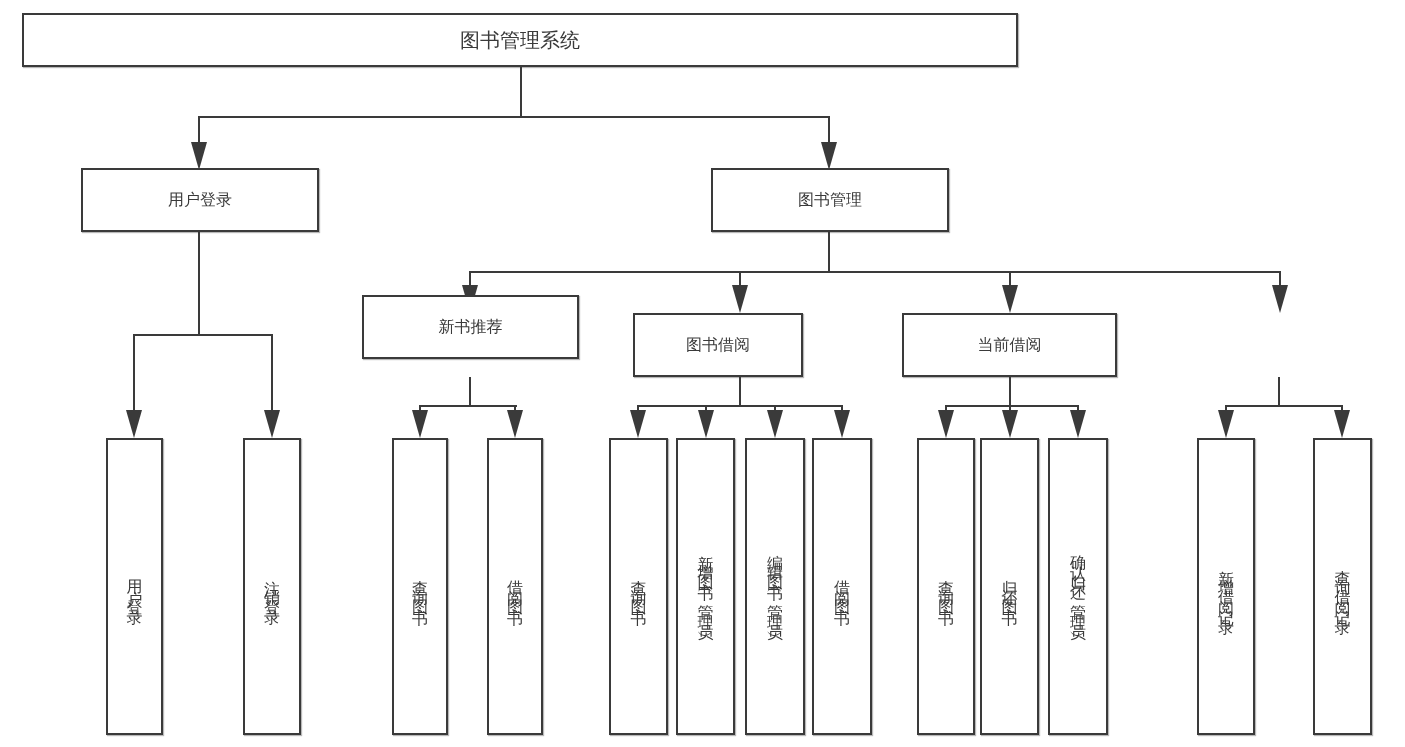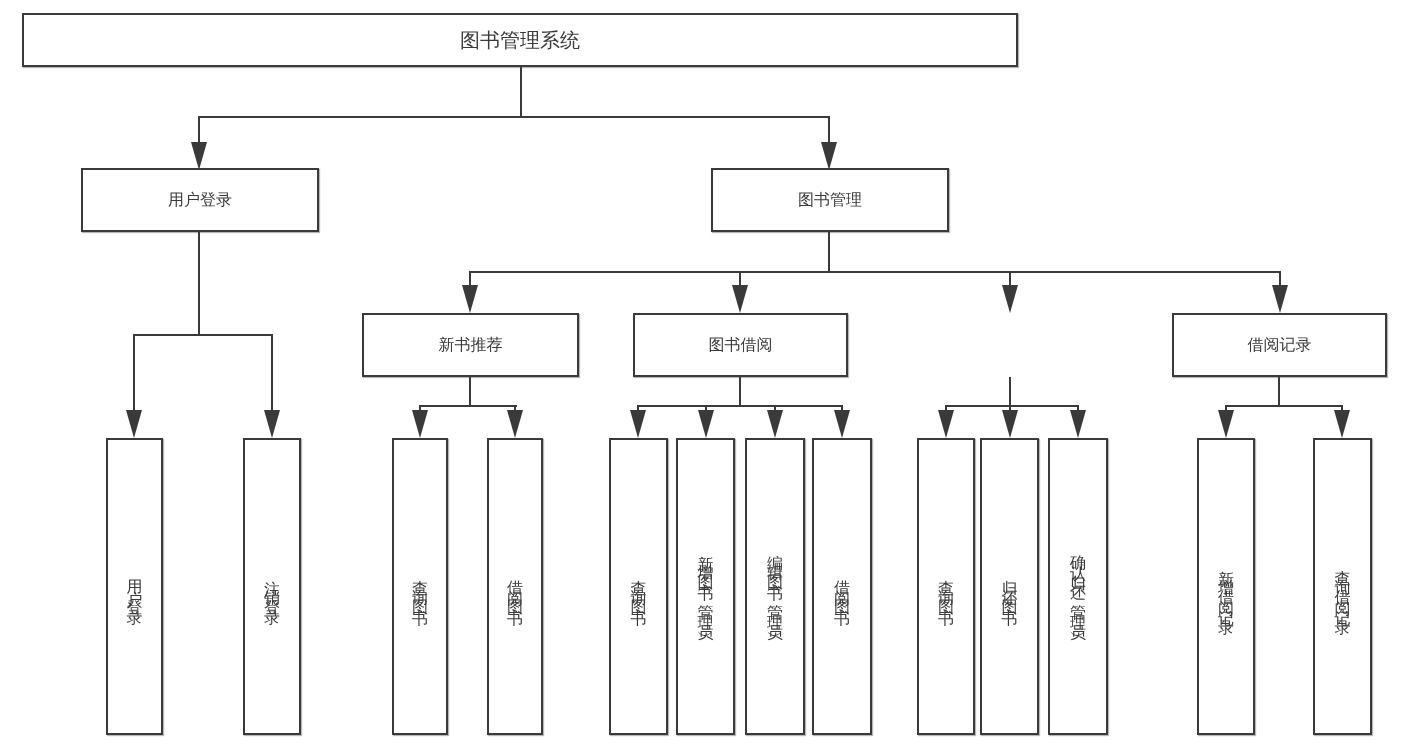--- a/index.html
+++ b/index.html
@@ -90,23 +90,23 @@
   <div class="line" style="left:469px;top:271px;width:812px;height:2px;"></div>
   <div class="line" style="left:469px;top:271px;width:2px;height:18px;"></div>
   <div class="line" style="left:739px;top:271px;width:2px;height:18px;"></div>
   <div class="line" style="left:1009px;top:271px;width:2px;height:18px;"></div>
   <div class="line" style="left:1279px;top:271px;width:2px;height:18px;"></div>
   <div class="arrow" style="left:462px;top:285px;"></div>
   <div class="arrow" style="left:732px;top:285px;"></div>
   <div class="arrow" style="left:1002px;top:285px;"></div>
   <div class="arrow" style="left:1272px;top:285px;"></div>
 
-  <div class="box" style="left:362px;top:313px;width:217px;height:64px;">新书推荐</div>
-  <div class="box" style="left:633px;top:313px;width:215px;height:64px;">图书借阅</div>
-  <div class="box" style="left:1172px;top:313px;width:215px;height:64px;">借阅记录</div>
+  <div class="box" style="left:362px;top:295px;width:217px;height:64px;">新书推荐</div>
+  <div class="box" style="left:633px;top:313px;width:170px;height:64px;">图书借阅</div>
+  <div class="box" style="left:902px;top:313px;width:215px;height:64px;">当前借阅</div>
 
   <div class="line" style="left:469px;top:377px;width:2px;height:30px;"></div>
   <div class="line" style="left:419px;top:405px;width:98px;height:2px;"></div>
   <div class="line" style="left:419px;top:405px;width:2px;height:8px;"></div>
   <div class="line" style="left:514px;top:405px;width:2px;height:8px;"></div>
   <div class="arrow" style="left:412px;top:410px;"></div>
   <div class="arrow" style="left:507px;top:410px;"></div>
 
   <div class="line" style="left:739px;top:377px;width:2px;height:30px;"></div>
   <div class="line" style="left:637px;top:405px;width:206px;height:2px;"></div>

